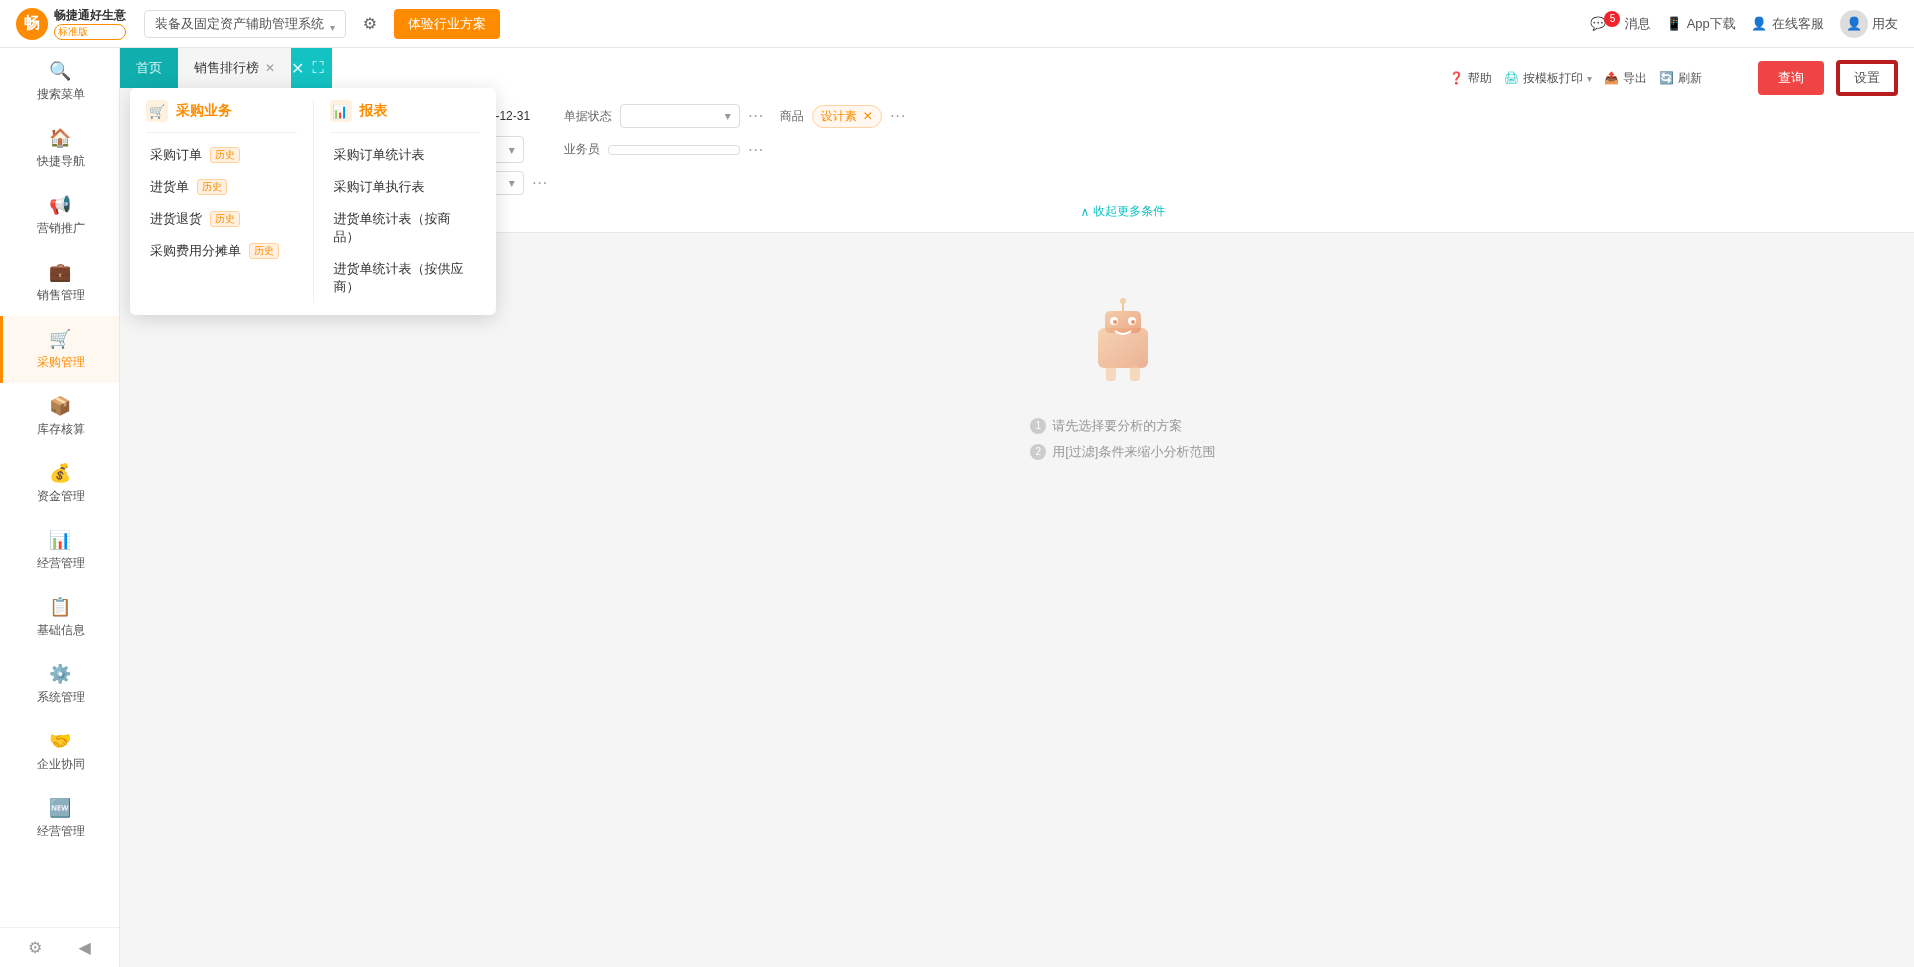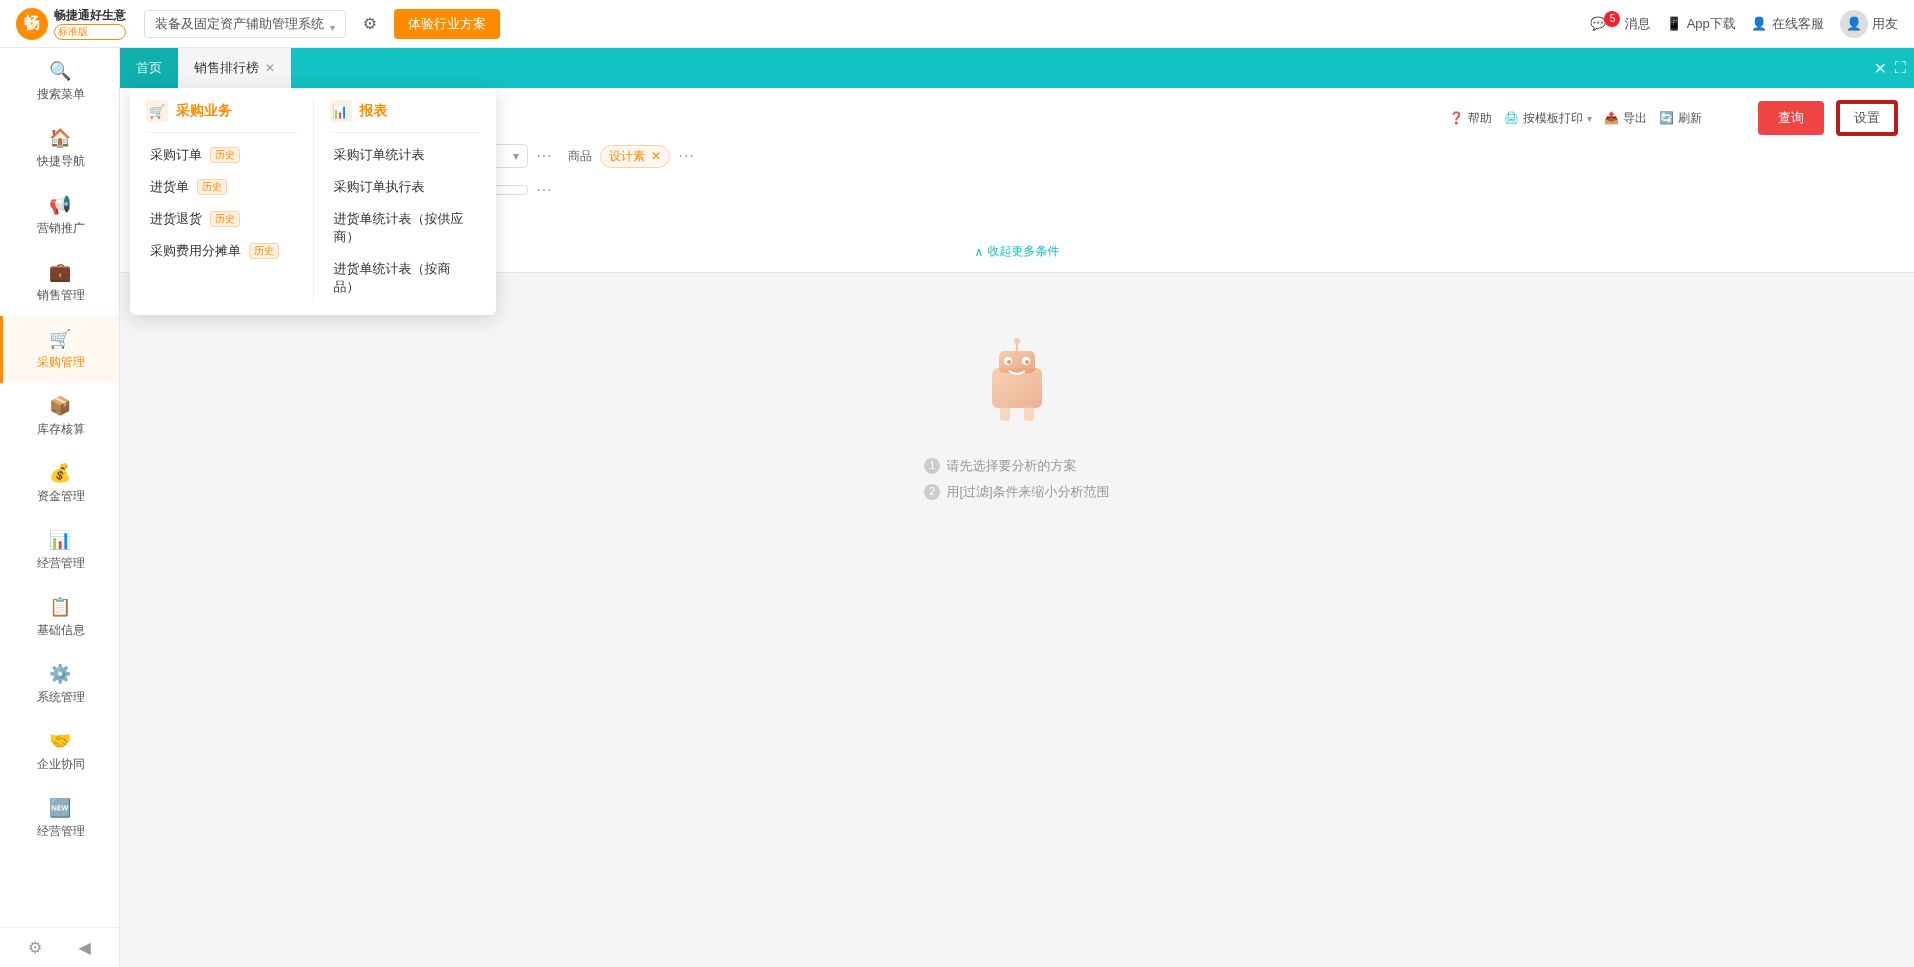--- a/index.html
+++ b/index.html
@@ -158,21 +158,21 @@
     .sidebar-bottom-btn {
       cursor: pointer;
       color: #999;
       font-size: 16px;
     }
 
     
     .content-area {
       flex: 1;
       display: flex;
-      flex-direction: column;
+      flex-direction: row;
       overflow: hidden;
     }
 
     
     .tab-bar {
       background: #13c2c2;
       display: flex;
       align-items: center;
       padding: 0;
       height: 40px;
@@ -691,19 +691,19 @@
       <div class="col-header-icon">📊</div>
       <span>报表</span>
     </div>
     <div class="dropdown-item">
       <span>采购订单统计表</span>
     </div>
     <div class="dropdown-item">
       <span>采购订单执行表</span>
     </div>
     <div class="dropdown-item">
+      <span>进货单统计表（按商品）</span>
+    </div>
+    <div class="dropdown-item">
       <span>进货单统计表（按供应商）</span>
-    </div>
-    <div class="dropdown-item">
-      <span>进货单统计表（按商品）</span>
     </div>
   </div>
 </div>
 
 </body></html>

